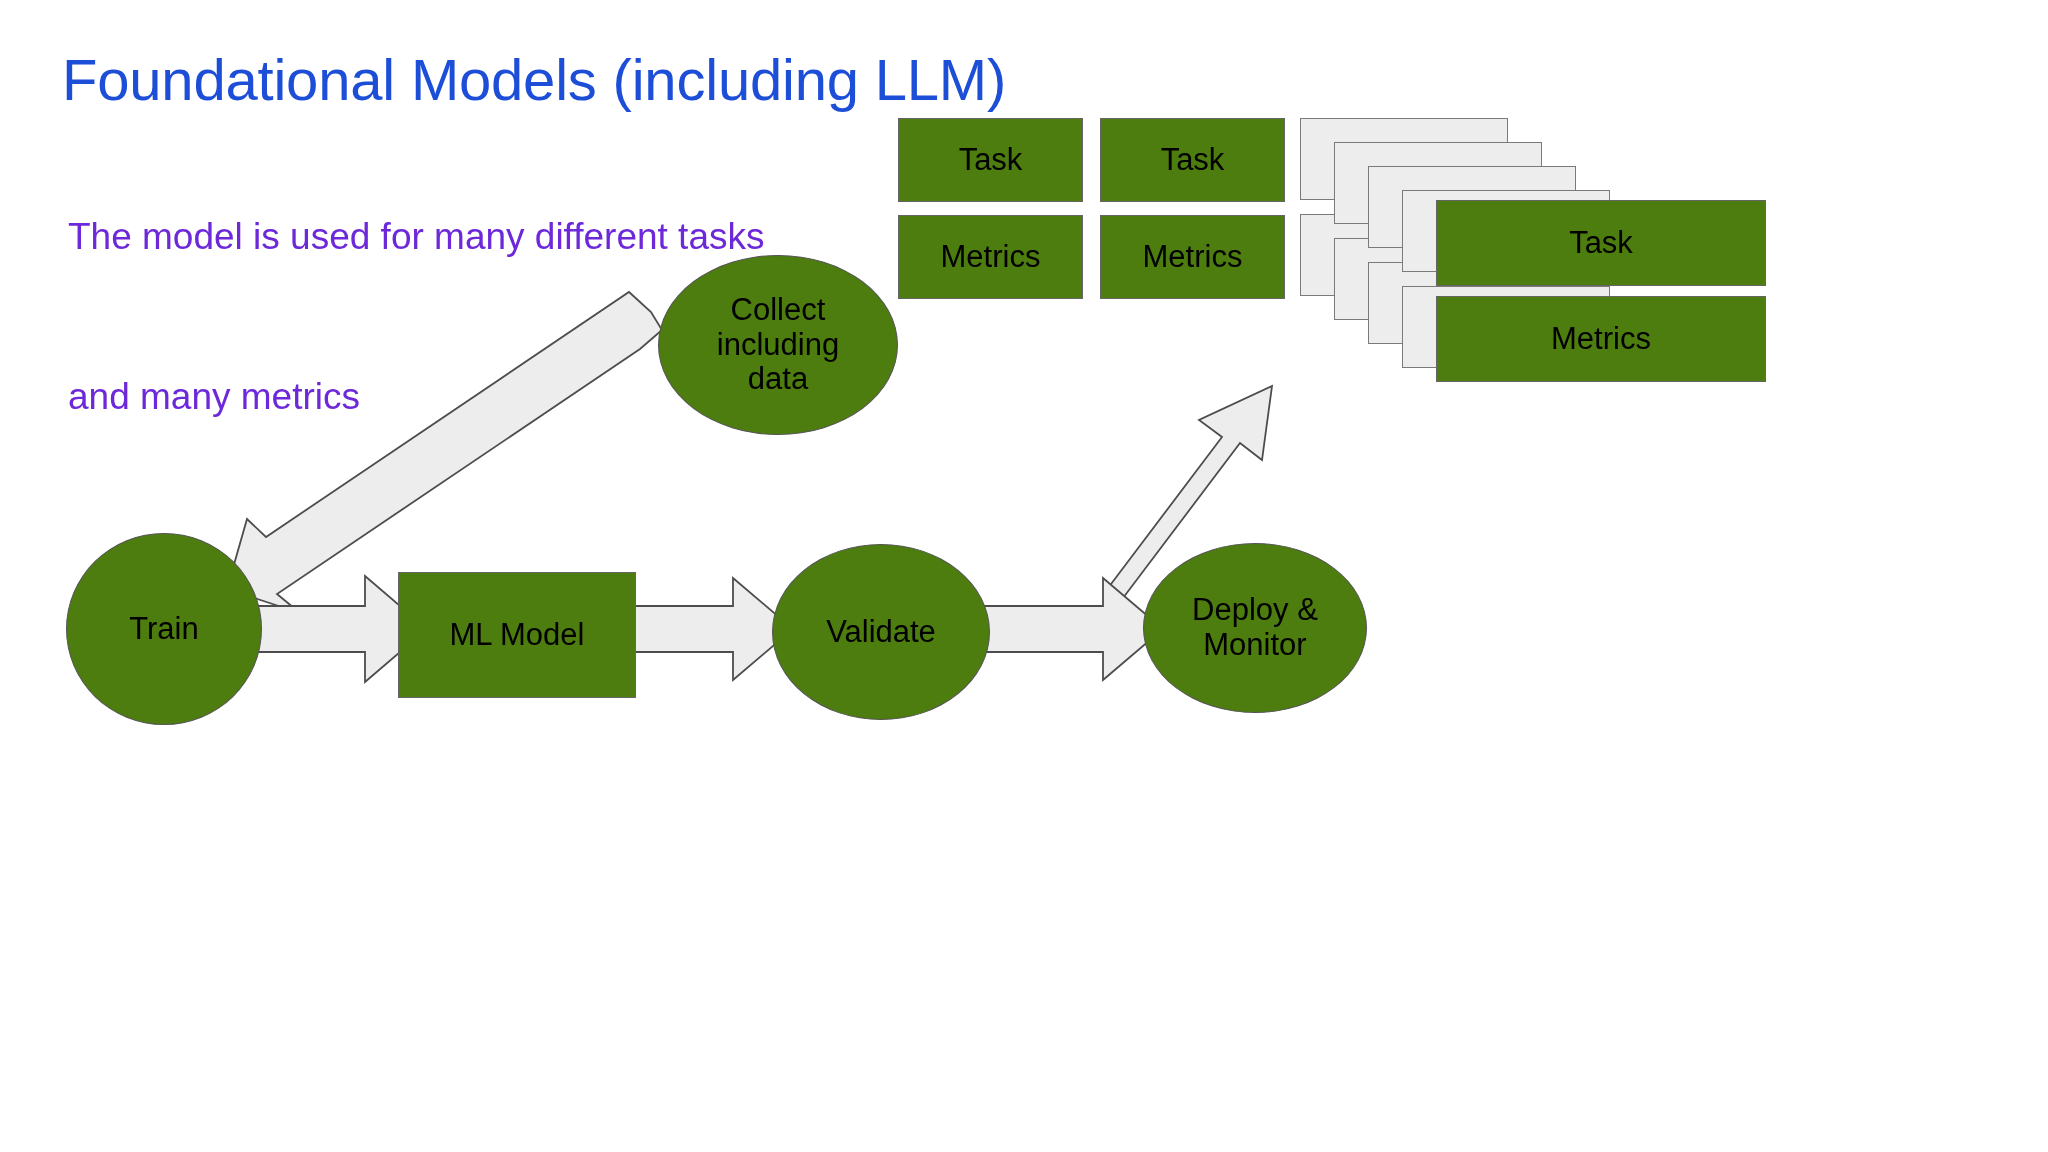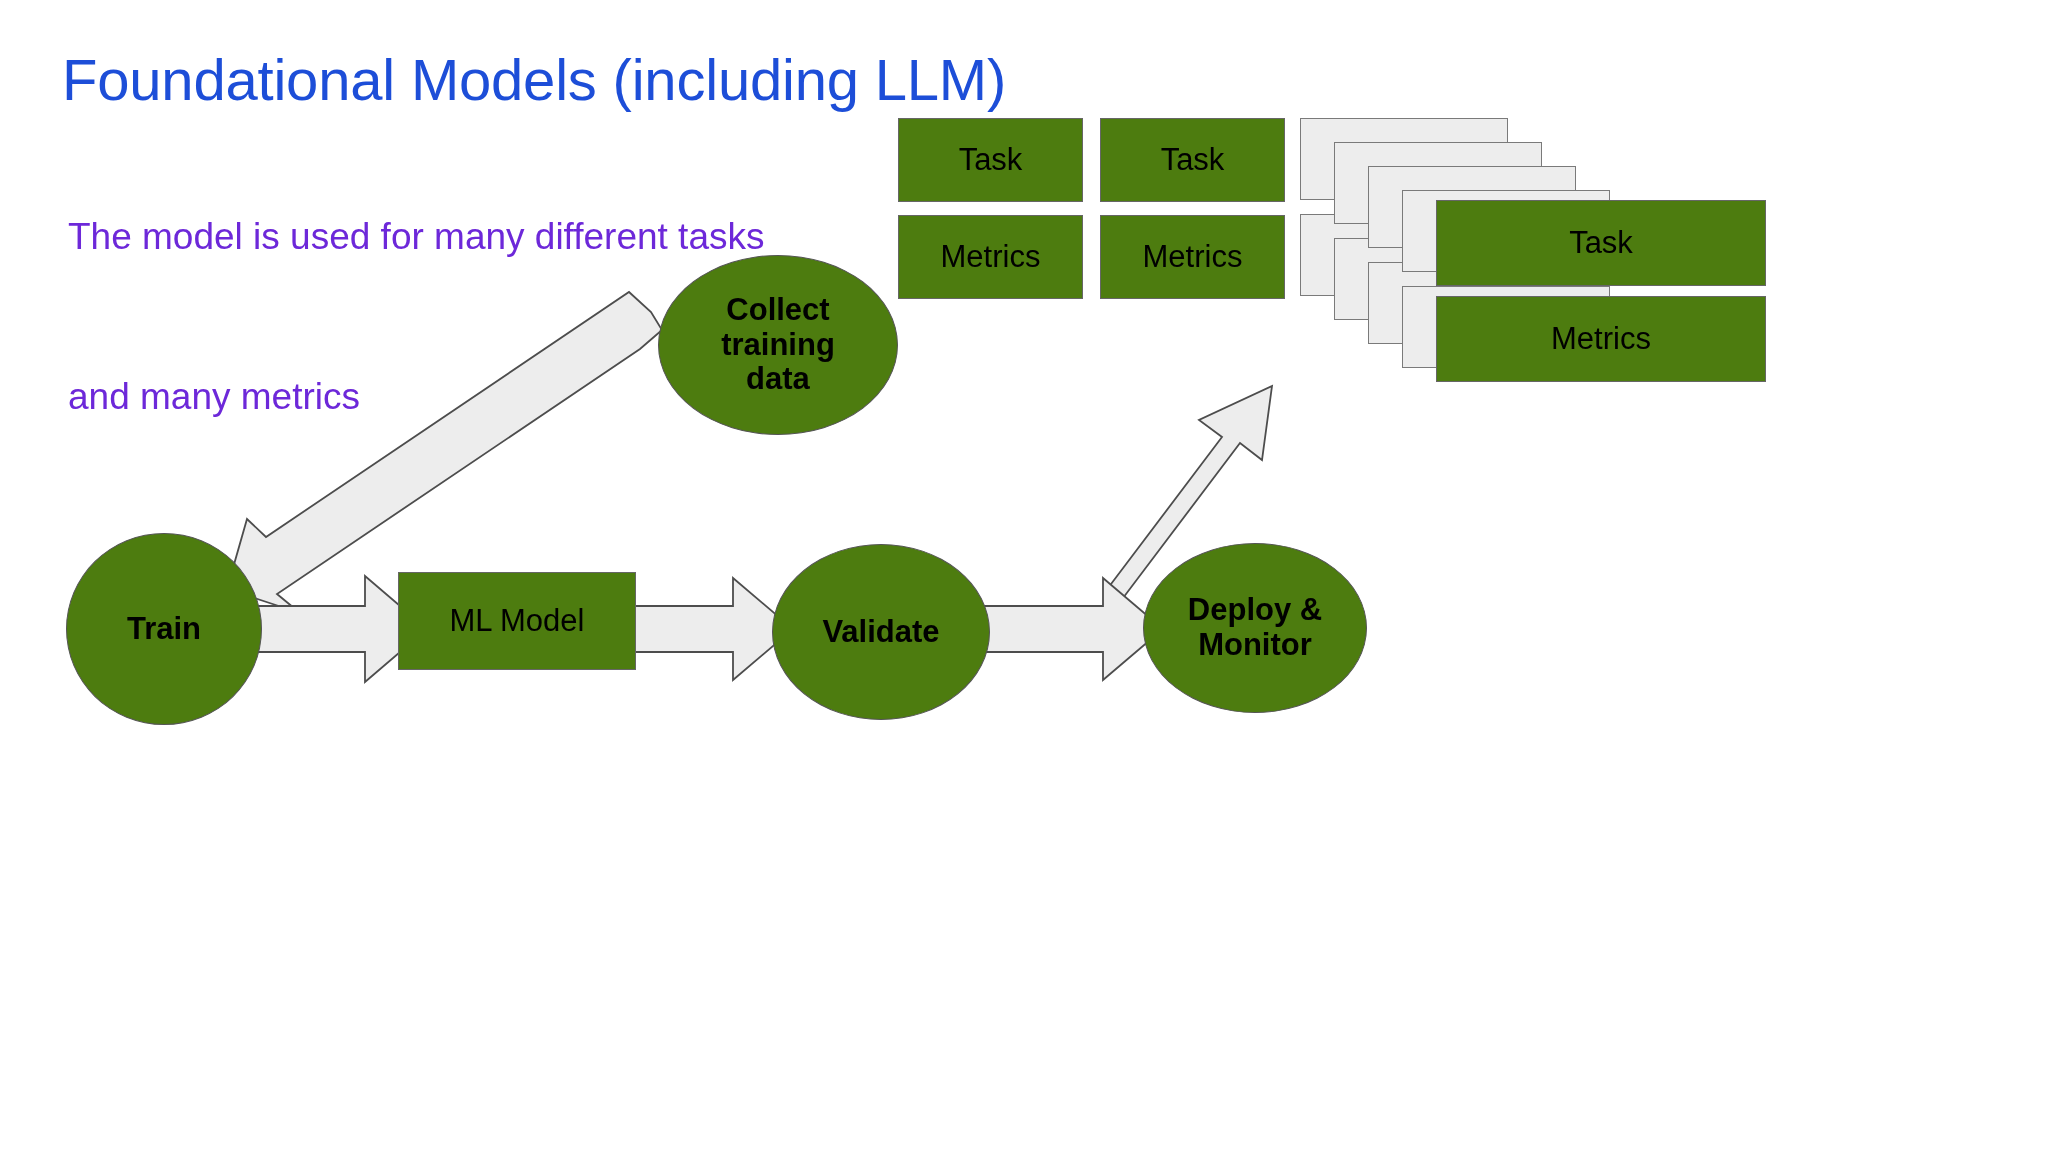--- a/index.html
+++ b/index.html
@@ -42,21 +42,21 @@
     box-sizing:border-box;
     display:flex;
     align-items:center;
     justify-content:center;
     text-align:center;
     color:#000000;
     font-size:31px;
     line-height:1.12;
   }
   .shape.rect { border-radius:0; }
-  .shape.ellipse { border-radius:50%; border-color:#555555;font-weight:bold; }
+  .shape.ellipse { border-radius:50%; border-color:#555555; }
   .shape.plain { background:#ededed; border:1.6px solid #7a7a7a; }
 
   
   #arrows {
     position:absolute; left:0; top:0;
     width:2048px; height:1152px;
     overflow:visible;
     pointer-events:none;
   }
   .blockarrow {
@@ -120,30 +120,30 @@
     <polygon class="blockarrow" points="225,606 365,606 365,576 427,629 365,682 365,652 225,652"></polygon>
 
     <polygon class="blockarrow" points="600,606 733,606 733,578 793,629 733,680 733,652 600,652"></polygon>
 
     <polygon class="blockarrow" points="980,606 1103,606 1103,578 1163,629 1103,680 1103,652 980,652"></polygon>
   </svg>
 
   <div class="shape ellipse" style="left:658px; top:255px; width:240px; height:180px; font-size:31px;">
     <div>
       <div>Collect</div>
-      <div>training</div>
+      <div>including</div>
       <div>data</div>
     </div>
   </div>
 
   <div class="shape ellipse" style="left:66px; top:533px; width:196px; height:192px;">
     <span>Train</span>
   </div>
 
-  <div class="shape rect" style="left:398px; top:572px; width:238px; height:98px;">
+  <div class="shape rect" style="left:398px; top:572px; width:238px; height:126px;">
     <span>ML Model</span>
   </div>
 
   <div class="shape ellipse" style="left:772px; top:544px; width:218px; height:176px;">
     <span>Validate</span>
   </div>
 
   <div class="shape ellipse" style="left:1143px; top:543px; width:224px; height:170px;">
     <div>
       <div>Deploy &amp;</div>

